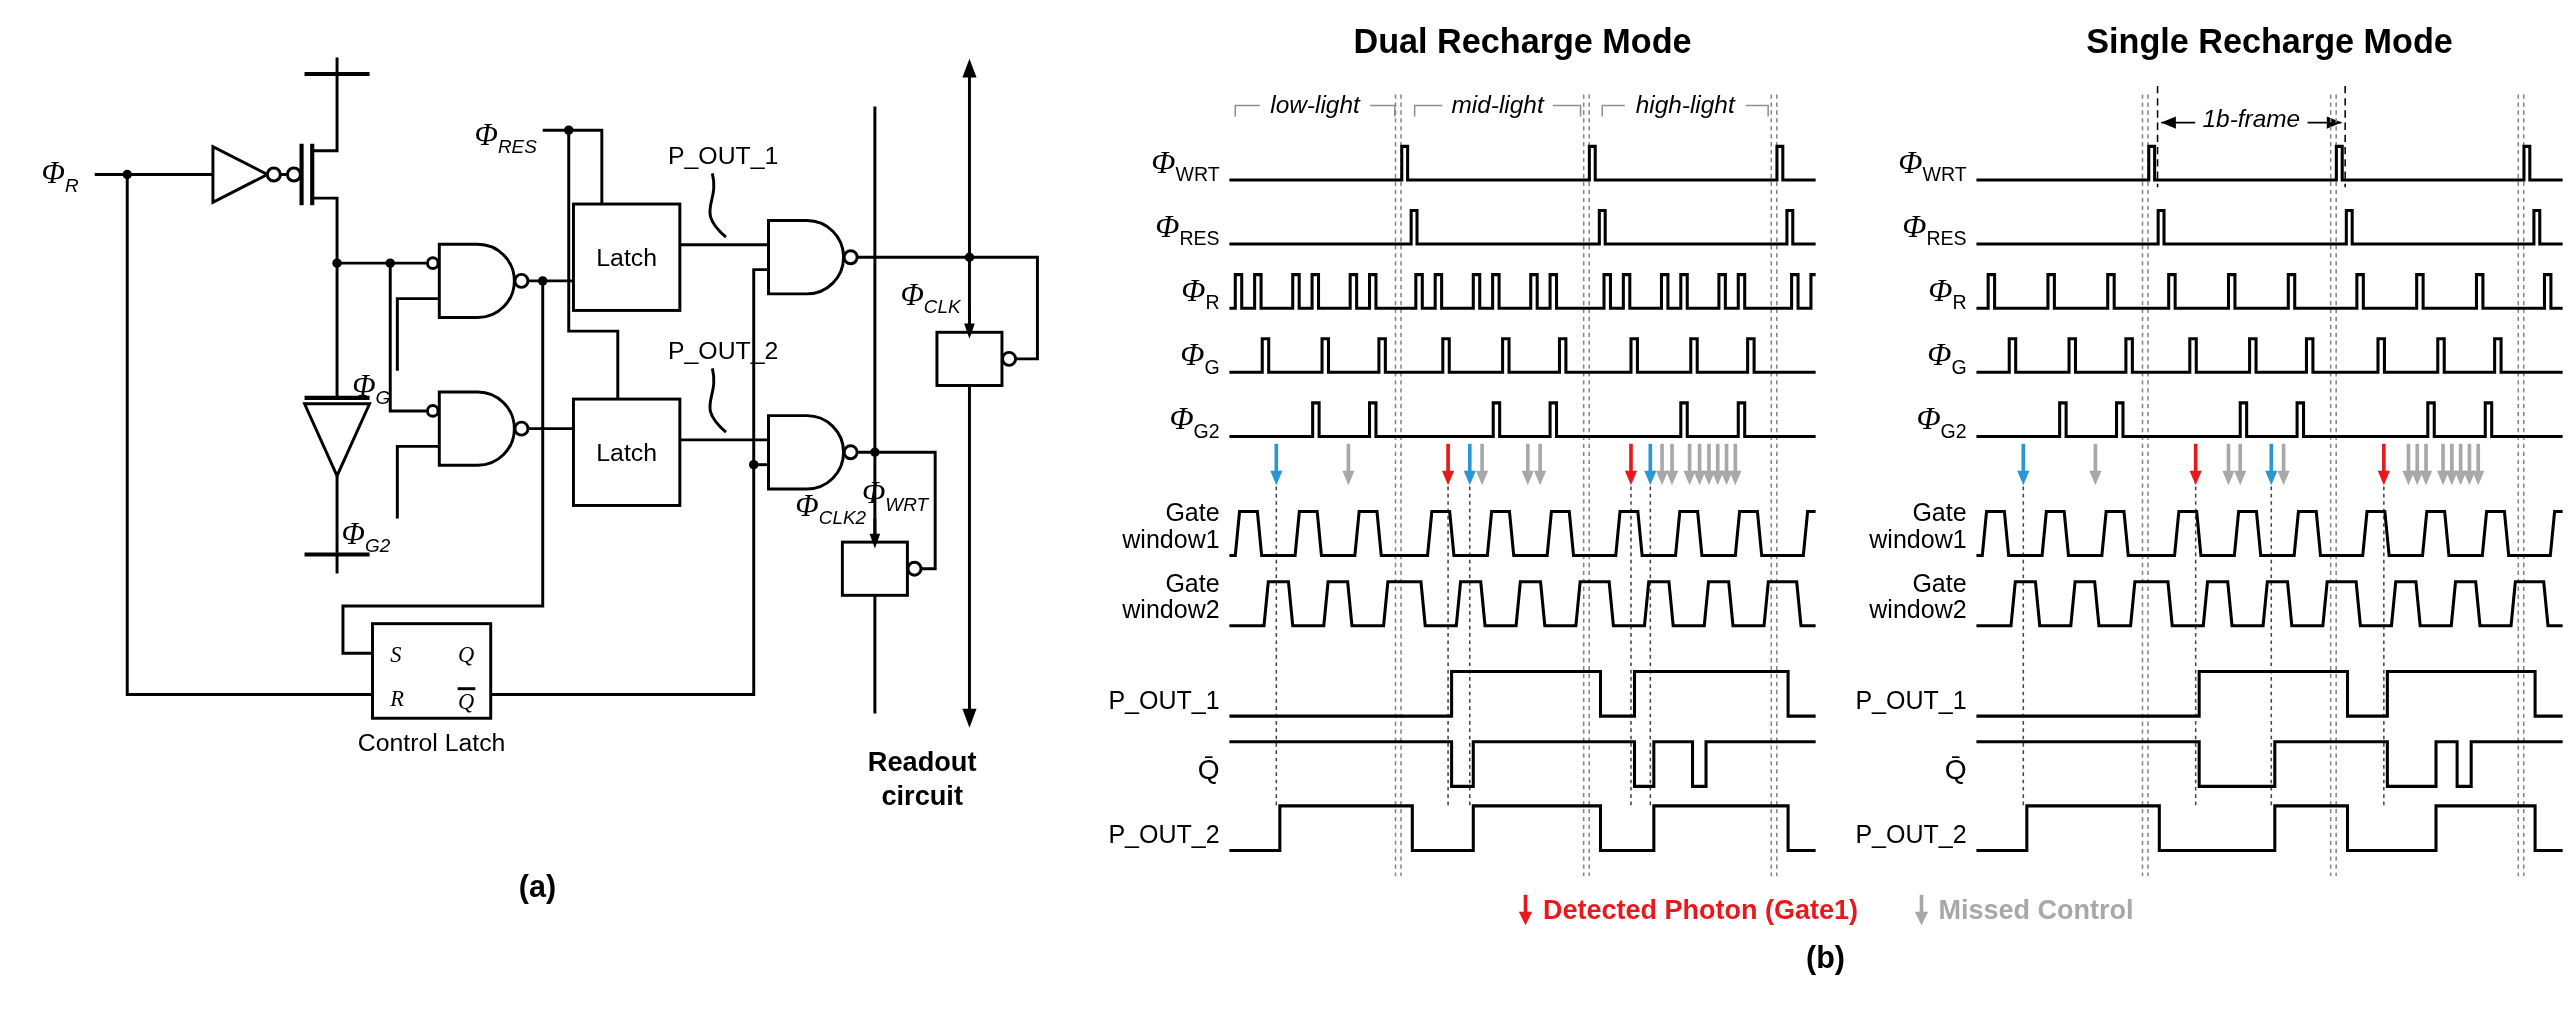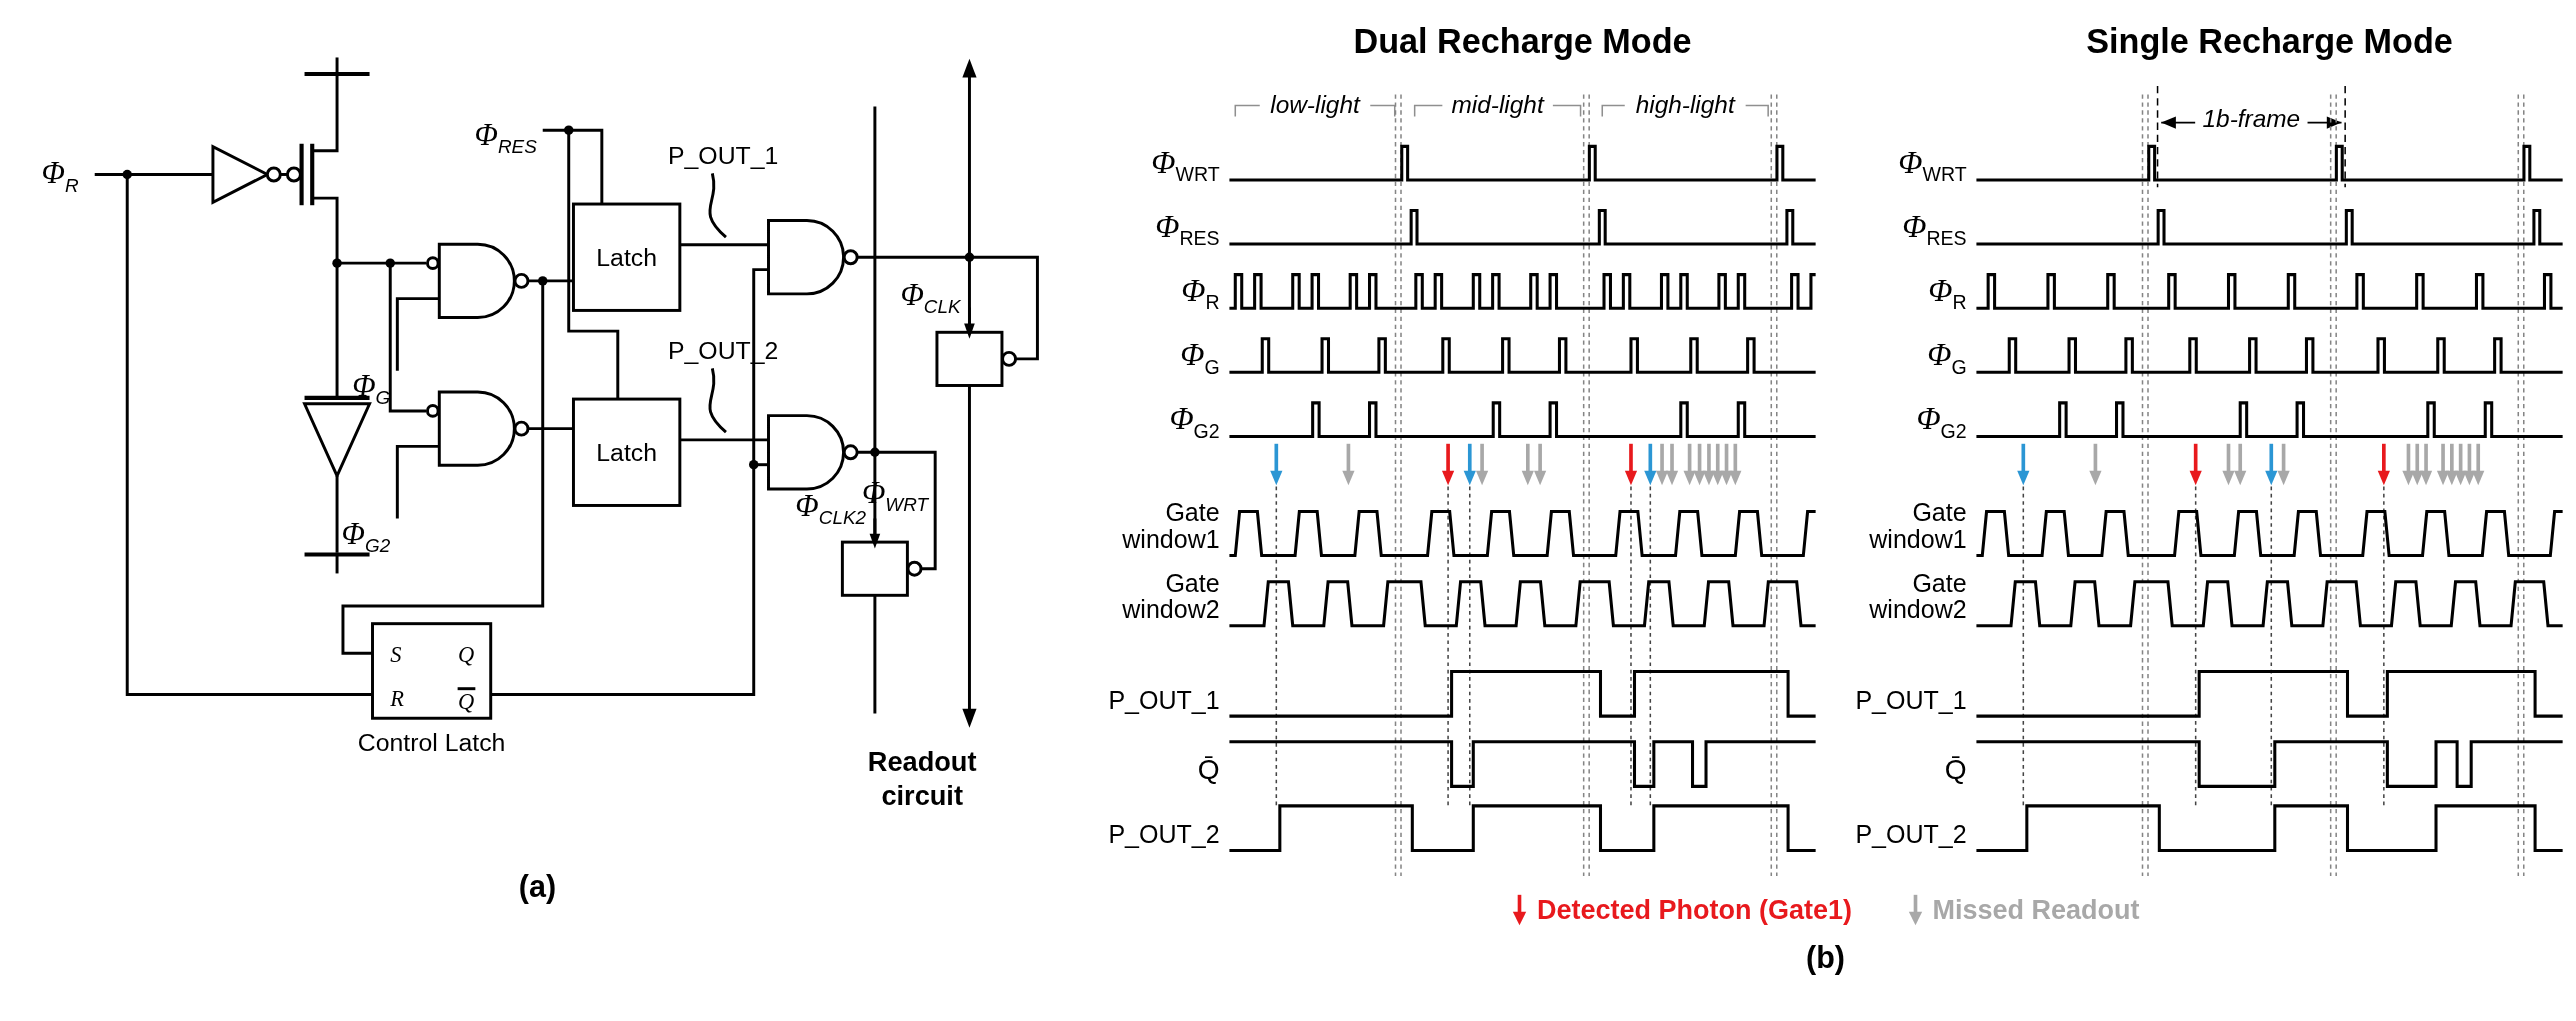--- a/index.html
+++ b/index.html
@@ -359,20 +359,20 @@
             <path d="M14 3 V34" stroke="#e8191d" stroke-width="6"></path>
             <polygon points="3,31 25,31 14,53" fill="#e8191d"></polygon>
           </svg>
           <span style="color: rgb(232, 25, 29);">Detected Photon (Gate1)</span>
         </div>
         <div class="legend-item">
           <svg width="17" height="34" viewBox="0 0 28 56">
             <path d="M14 3 V34" stroke="#a8a8a8" stroke-width="6"></path>
             <polygon points="3,31 25,31 14,53" fill="#a8a8a8"></polygon>
           </svg>
-          <span style="color: rgb(168, 168, 168);">Missed Readout</span>
+          <span style="color: rgb(168, 168, 168);">Missed Control</span>
         </div>
       </div>
     <div class="caption">(b)</div>
   </div>
 
 </div>
 
 
 </body></html>

